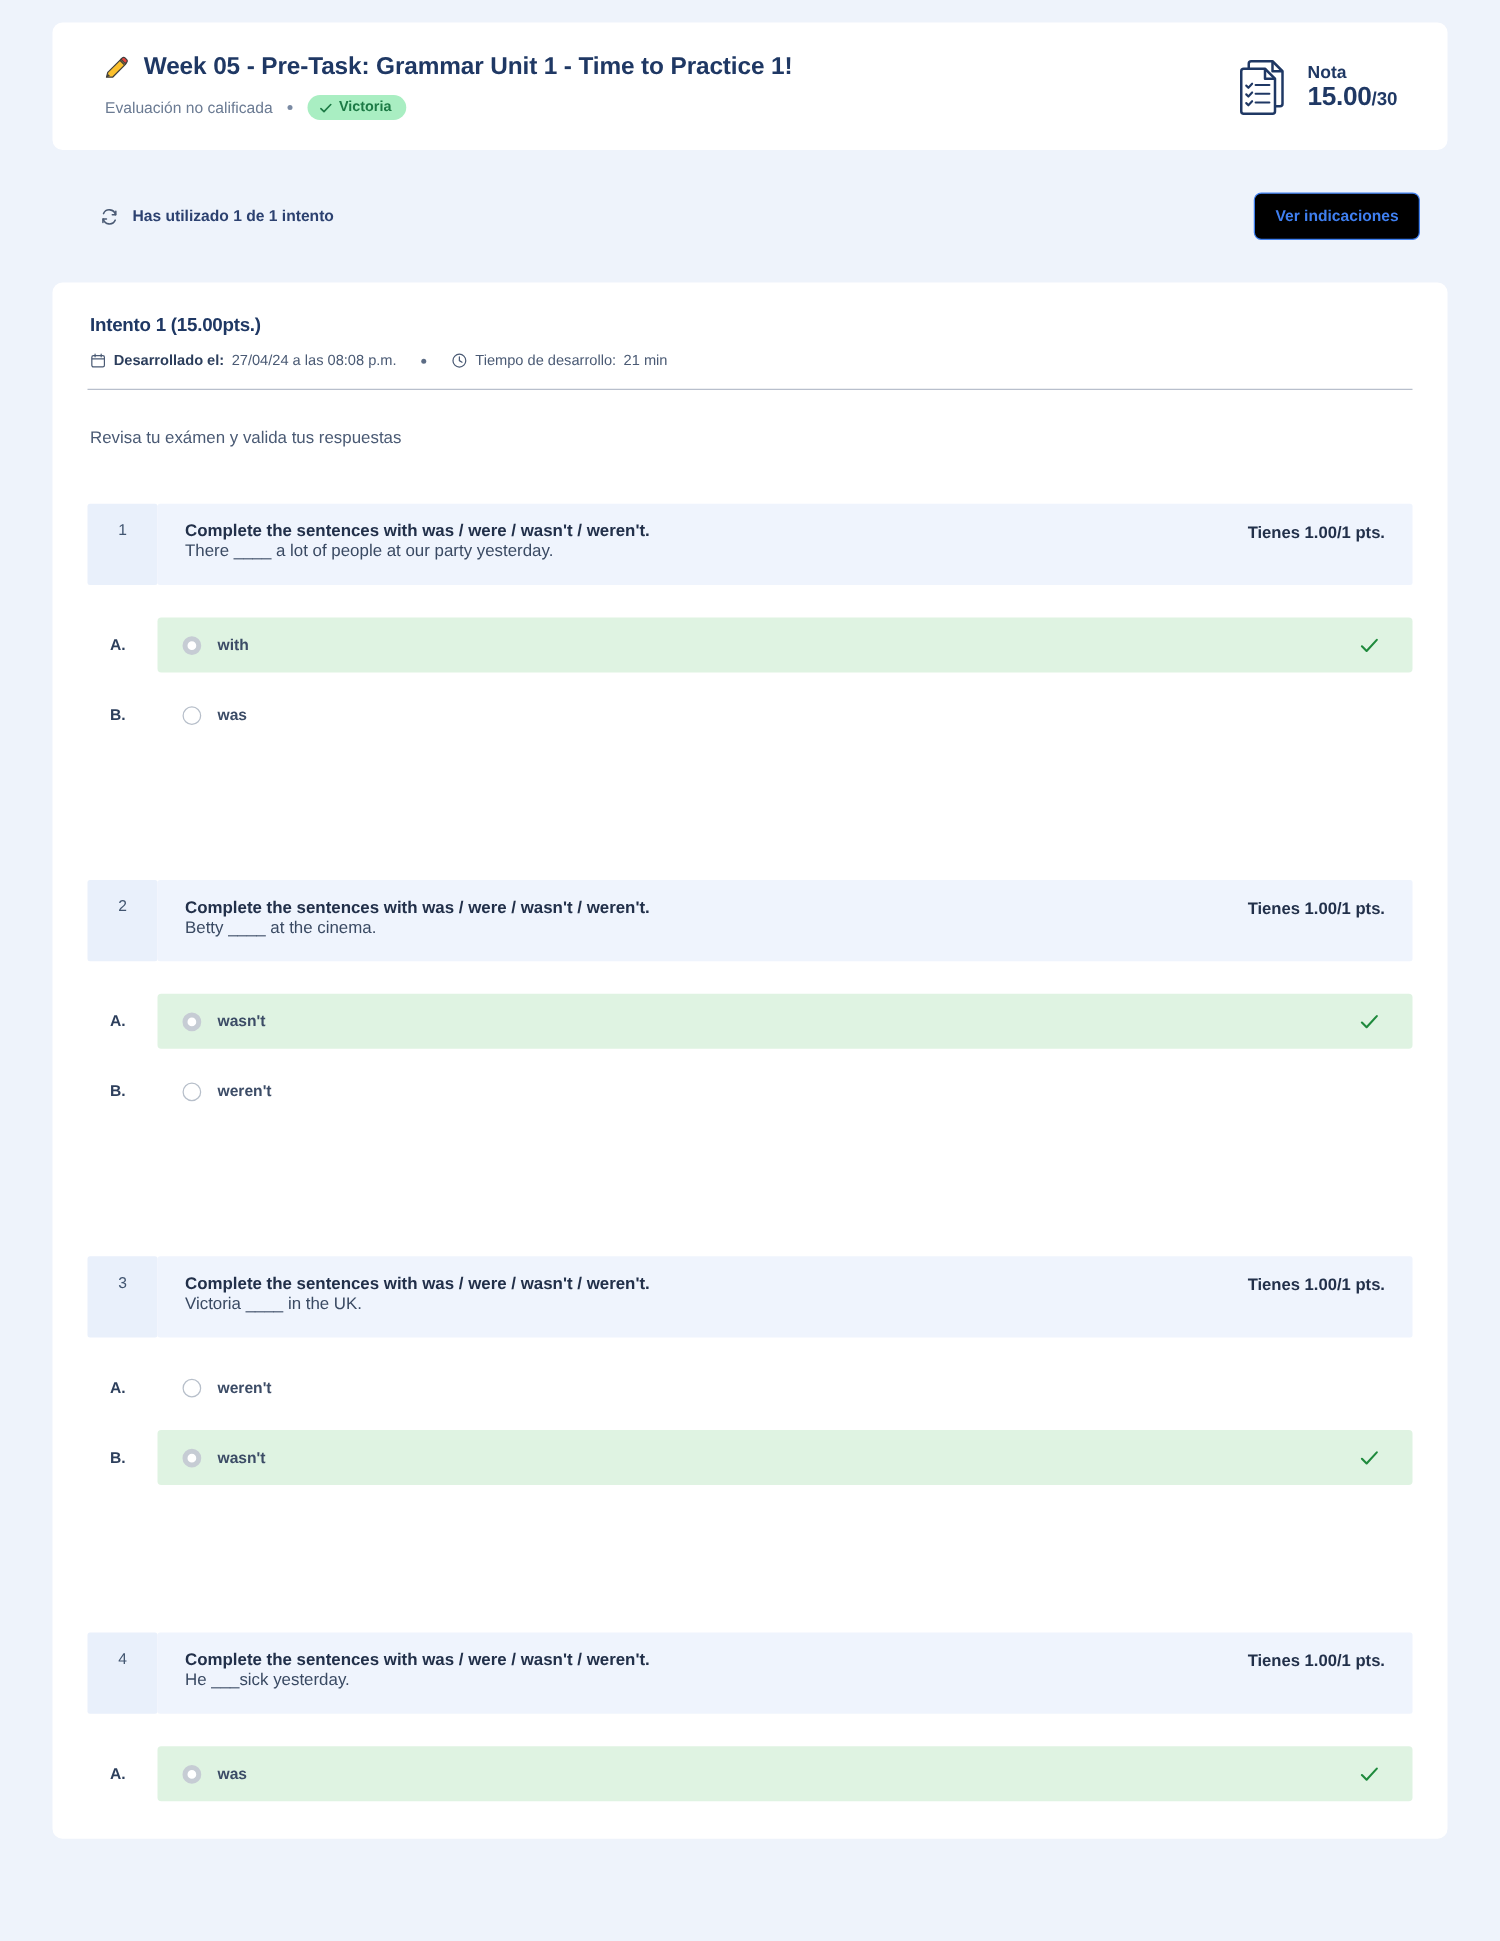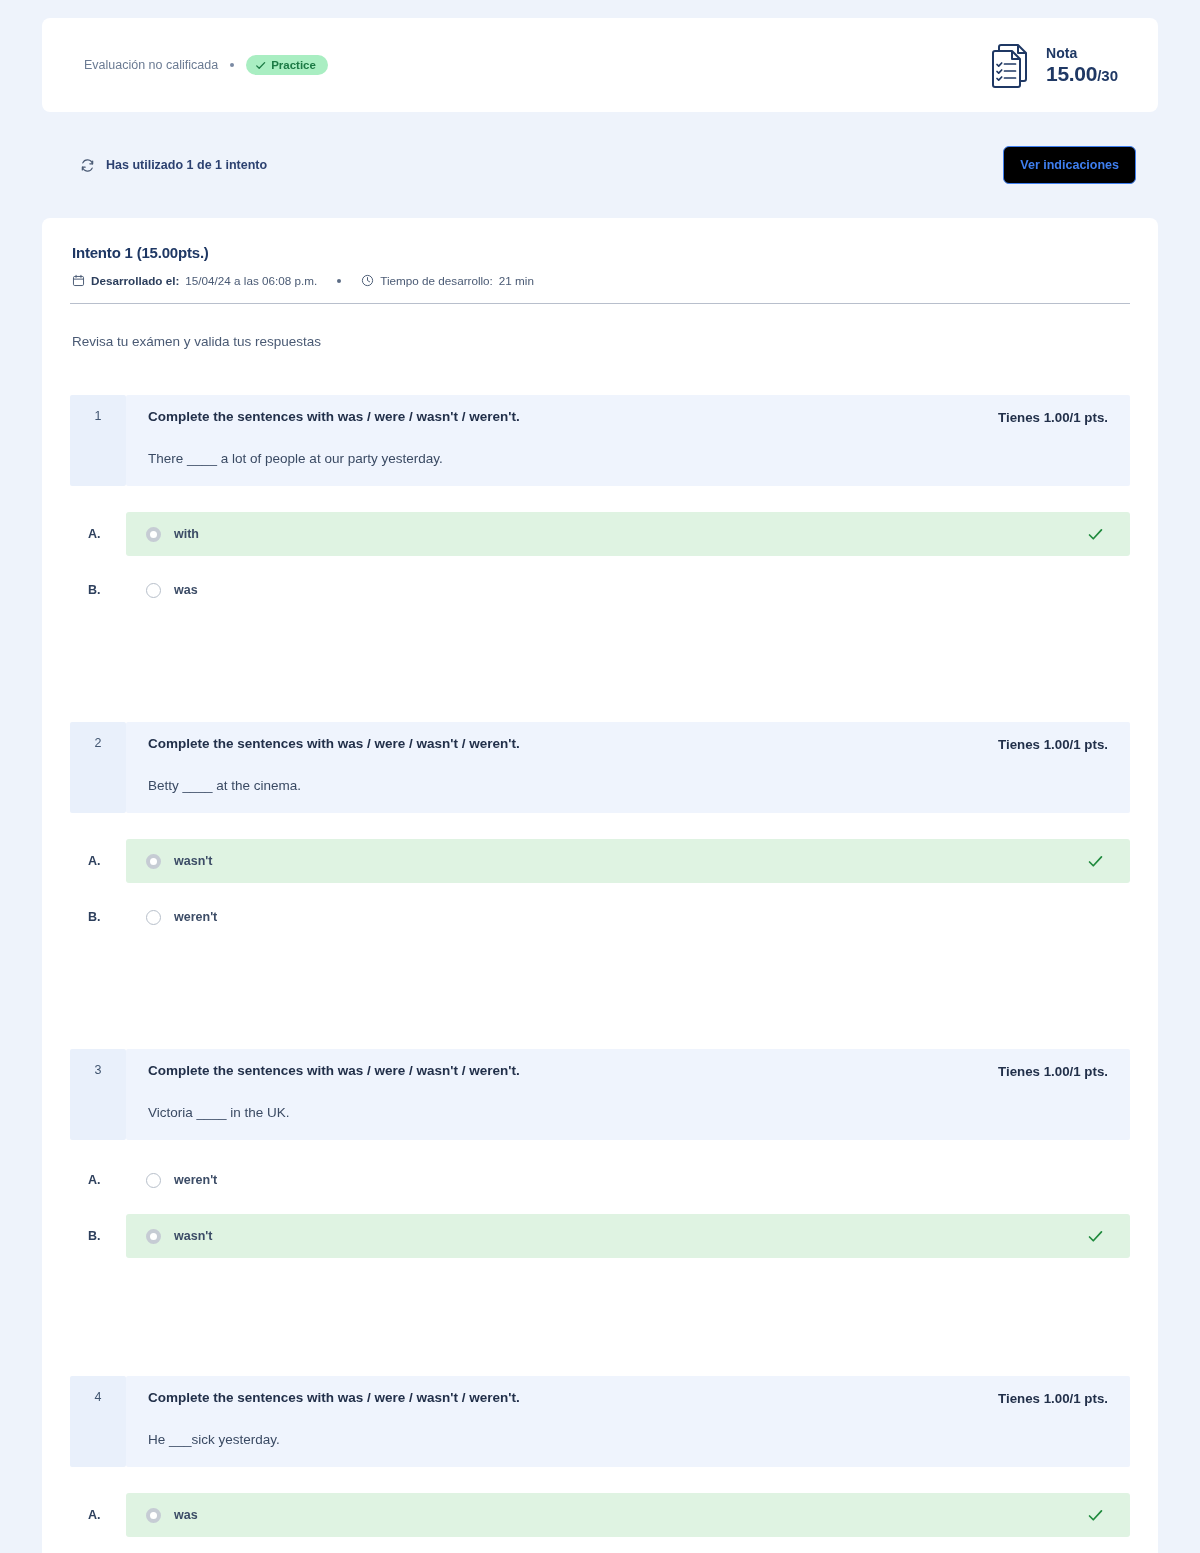--- a/index.html
+++ b/index.html
@@ -149,21 +149,20 @@
   .q-points {
     font-size: 13.3px;
     font-weight: bold;
     color: #22304a;
     white-space: nowrap;
     padding-top: 1px;
   }
   .q-sentence {
     font-size: 13.5px;
     color: #3a4a63;
-    margin-top: 26px;
   }
 
   .options { padding: 26px 0 0 0; }
   .option-row { display: flex; align-items: center; margin-bottom: 20px; }
   .opt-letter {
     width: 56px;
     flex: none;
     text-align: left;
     padding-left: 18px;
     font-size: 12.5px;
@@ -193,28 +192,37 @@
 
   .spacer-gap { height: 52px; }
 </style>
 </head>
 <body>
 
 <div class="page">
 
   <div class="card header-card">
     <div class="header-left">
+      <div class="title-row">
+        <svg class="pencil-icon" viewBox="0 0 24 24">
+          <path d="M3.5 20.5l1.1-4.2L15.8 5.1a2 2 0 012.8 0l1.4 1.4a2 2 0 010 2.8L8.8 20.5l-5.3 0z" fill="#fbc02d" stroke="#404040" stroke-width="1.1" stroke-linejoin="round"></path>
+          <path d="M15.2 5.7l3.9 3.9" stroke="#404040" stroke-width="1.1"></path>
+          <path d="M16.1 4.8l1.2-1.2a1.6 1.6 0 012.3 0l1.5 1.5a1.6 1.6 0 010 2.3l-1.2 1.2z" fill="#e8433a" stroke="#404040" stroke-width="1.1" stroke-linejoin="round"></path>
+          <path d="M3.5 20.5l3.1-1.1-2-2z" fill="#404040"></path>
+        </svg>
+        <div class="quiz-title">Week 05 - Pre-Task: Grammar Unit 1 - Time to Practice 1!</div>
+      </div>
       <div class="subtitle-row">
         <span class="subtitle-text">Evaluación no calificada</span>
         <span class="dot-sep"></span>
         <span class="badge-entregada">
           <svg class="badge-check" viewBox="0 0 16 16">
             <path d="M2.5 8.5l3.6 3.6L14 3.8" fill="none" stroke="#1c7a45" stroke-width="1.9" stroke-linecap="round" stroke-linejoin="round"></path>
           </svg>
-          <span>Practice</span>
+          <span>Victoria</span>
         </span>
       </div>
     </div>
 
     <div class="header-right">
       <svg class="grade-icon" viewBox="0 0 44 46">
         <path d="M12 3h17l8 8v26a2 2 0 01-2 2H12a2 2 0 01-2-2V5a2 2 0 012-2z" fill="#ffffff" stroke="#1f3864" stroke-width="2" stroke-linejoin="round"></path>
         <path d="M29 3v8h8" fill="none" stroke="#1f3864" stroke-width="2" stroke-linejoin="round"></path>
         <path d="M6 9h17l8 8v26a2 2 0 01-2 2H6a2 2 0 01-2-2V11a2 2 0 012-2z" fill="#ffffff" stroke="#1f3864" stroke-width="2" stroke-linejoin="round"></path>
         <path d="M23 9v8h8" fill="none" stroke="#1f3864" stroke-width="2" stroke-linejoin="round"></path>
@@ -249,21 +257,21 @@
     <div class="attempt-title">Intento 1 (15.00pts.)</div>
 
     <div class="attempt-meta">
       <span class="meta-item">
         <svg class="meta-icon" viewBox="0 0 16 16">
           <rect x="1.8" y="3" width="12.4" height="11.2" rx="1.6" fill="none" stroke="#4a5a74" stroke-width="1.2"></rect>
           <path d="M1.8 6.3h12.4" stroke="#4a5a74" stroke-width="1.2"></path>
           <path d="M5 1.6v2.6M11 1.6v2.6" stroke="#4a5a74" stroke-width="1.2" stroke-linecap="round"></path>
         </svg>
         <b>Desarrollado el:</b>
-        <span>15/04/24 a las 06:08 p.m.</span>
+        <span>27/04/24 a las 08:08 p.m.</span>
       </span>
       <span class="meta-dot"></span>
       <span class="meta-item">
         <svg class="meta-icon" viewBox="0 0 16 16">
           <circle cx="8" cy="8" r="6.3" fill="none" stroke="#4a5a74" stroke-width="1.2"></circle>
           <path d="M8 4.4V8l2.6 1.6" fill="none" stroke="#4a5a74" stroke-width="1.2" stroke-linecap="round" stroke-linejoin="round"></path>
         </svg>
         <span>Tiempo de desarrollo:</span>
         <span>21 min</span>
       </span>

